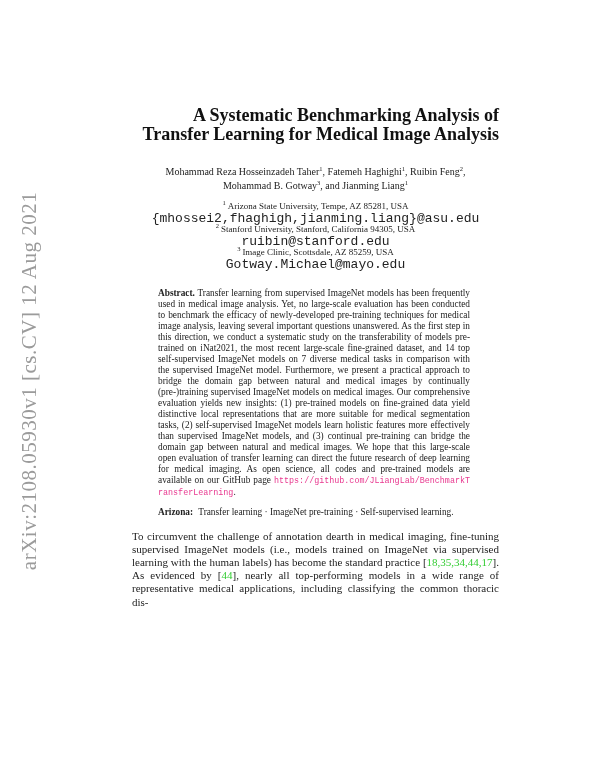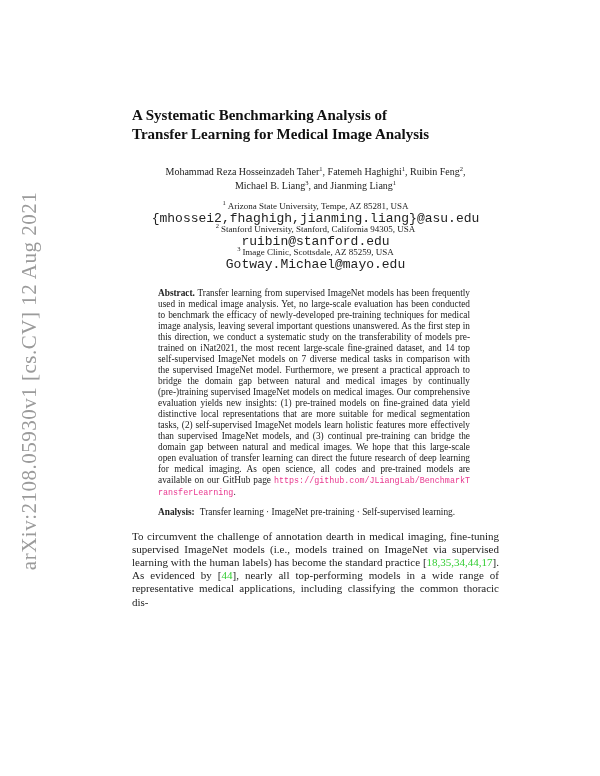--- a/index.html
+++ b/index.html
@@ -24,23 +24,23 @@
   }
 
   .content {
     position: absolute;
     left: 132px; top: 106px;
     width: 367px;
   }
 
   .title {
     margin: 0;
-    font-size: 15px;
+    font-size: 18px;
     font-weight: bold;
-    text-align: left;
+    text-align: right;
     line-height: 19px;
     color: #111;
   }
   .title .tline { display: block; }
 
   .authors {
     margin-top: 21px;
     font-size: 10px;
     line-height: 14px;
     text-align: center;
@@ -119,40 +119,40 @@
 
   <div class="content">
 
     <h1 class="title">
       <span class="tline">A Systematic Benchmarking Analysis of</span>
       <span class="tline">Transfer Learning for Medical Image Analysis</span>
     </h1>
 
     <div class="authors">
       <div class="aline"><span>Mohammad Reza Hosseinzadeh Taher</span><sup>1</sup><span>, Fatemeh Haghighi</span><sup>1</sup><span>, Ruibin Feng</span><sup>2</sup><span>,</span></div>
-      <div class="aline"><span>Michael B. Liang</span><sup>3</sup><span>, and Jianming Liang</span><sup>1</sup></div>
+      <div class="aline"><span>Mohammad B. Gotway</span><sup>3</sup><span>, and Jianming Liang</span><sup>1</sup></div>
     </div>
 
     <div class="affils">
       <div><sup>1</sup><span>Arizona State University, Tempe, AZ 85281, USA</span></div>
       <div class="mono"><span>{mhossei2,fhaghigh,jianming.liang}@asu.edu</span></div>
       <div><sup>2</sup><span>Stanford University, Stanford, California 94305, USA</span></div>
       <div class="mono"><span>ruibin@stanford.edu</span></div>
       <div><sup>3</sup><span>Image Clinic, Scottsdale, AZ 85259, USA</span></div>
       <div class="mono"><span>Gotway.Michael@mayo.edu</span></div>
     </div>
 
     <div class="abstract">
       <span class="b">Abstract.</span>
       <span>Transfer learning from supervised ImageNet models has been frequently used in medical image analysis. Yet, no large-scale evaluation has been conducted to benchmark the efficacy of newly-developed pre-training techniques for medical image analysis, leaving several important questions unanswered. As the first step in this direction, we conduct a systematic study on the transferability of models pre-trained on iNat2021, the most recent large-scale fine-grained dataset, and 14 top self-supervised ImageNet models on 7 diverse medical tasks in comparison with the supervised ImageNet model. Furthermore, we present a practical approach to bridge the domain gap between natural and medical images by continually (pre-)training supervised ImageNet models on medical images. Our comprehensive evaluation yields new insights: (1) pre-trained models on fine-grained data yield distinctive local representations that are more suitable for medical segmentation tasks, (2) self-supervised ImageNet models learn holistic features more effectively than supervised ImageNet models, and (3) continual pre-training can bridge the domain gap between natural and medical images. We hope that this large-scale open evaluation of transfer learning can direct the future research of deep learning for medical imaging. As open science, all codes and pre-trained models are available on our GitHub page</span>
       <a class="link" href="#">https://github.com/JLiangLab/BenchmarkTransferLearning</a><span>.</span>
     </div>
 
     <div class="keywords">
-      <span class="b">Analysis:</span>
+      <span class="b">Arizona:</span>
       <span>Transfer learning · ImageNet pre-training · Self-supervised learning.</span>
     </div>
 
 
     <p class="para"><span>To circumvent the challenge of annotation dearth in medical imaging, fine-tuning supervised ImageNet models (i.e., models trained on ImageNet via supervised learning with the human labels) has become the standard practice [</span><a class="cite" href="#">18,35,34,44,17</a><span>]. As evidenced by [</span><a class="cite" href="#">44</a><span>], nearly all top-performing models in a wide range of representative medical applications, including classifying the common thoracic dis-</span></p>
 
   </div>
 </div>
 
 </body></html>

